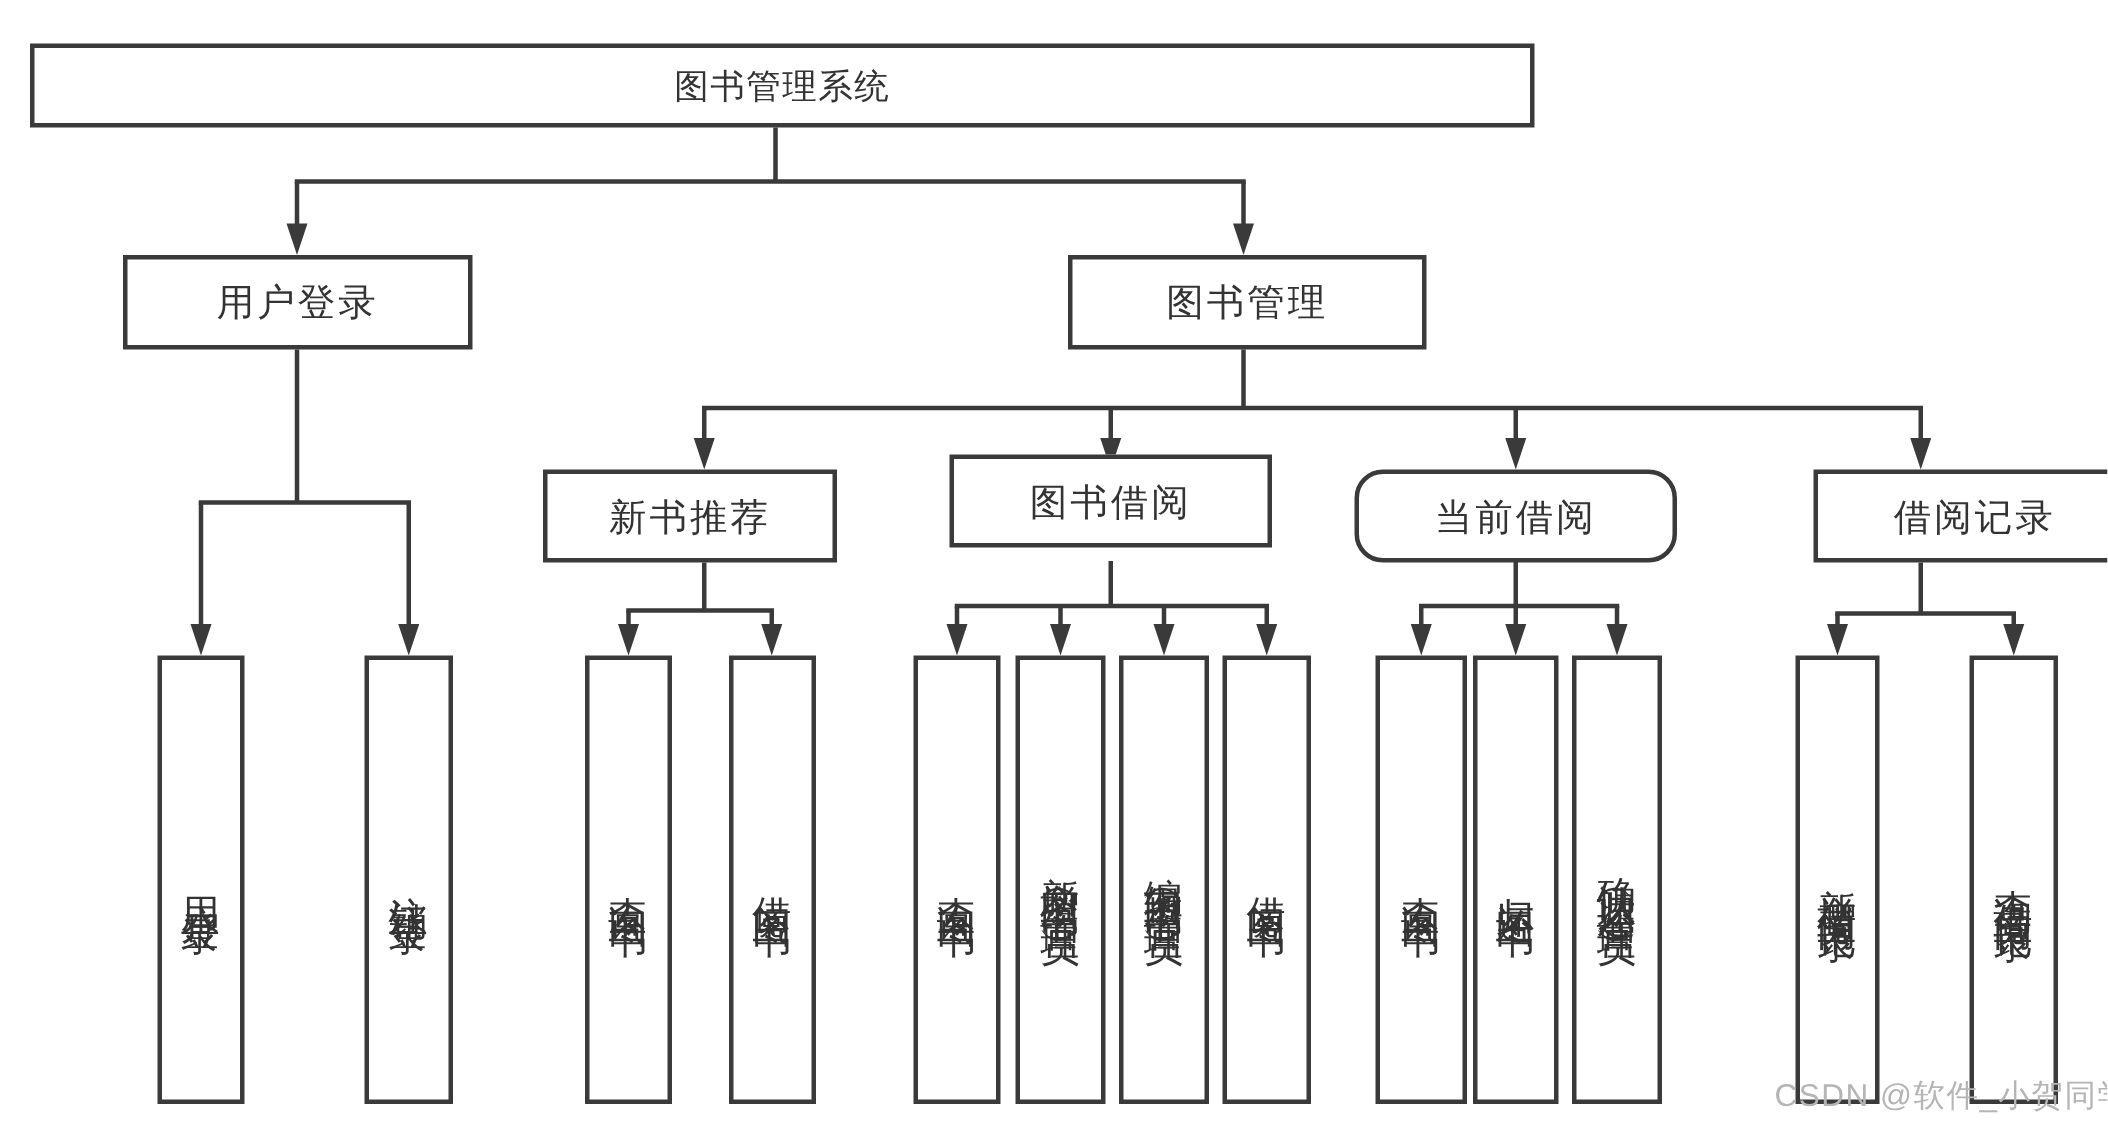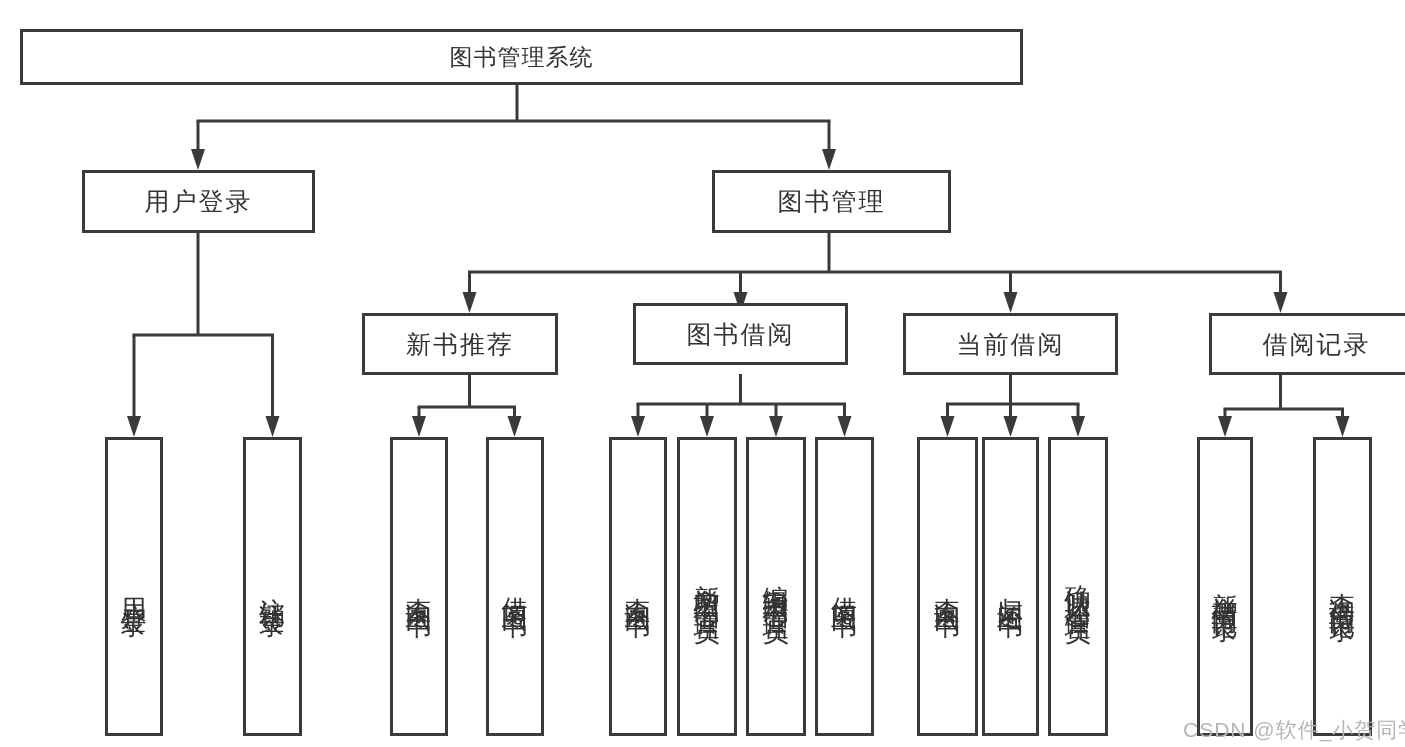--- a/index.html
+++ b/index.html
@@ -134,21 +134,21 @@
   <div class="box h-label" style="left:712px; top:170px; width:239px; height:63px;">
     <span>图书管理</span>
   </div>
 
   <div class="box h-label" style="left:362px; top:313px; width:196px; height:62px;">
     <span>新书推荐</span>
   </div>
   <div class="box h-label" style="left:633px; top:303px; width:215px; height:62px;">
     <span>图书借阅</span>
   </div>
-  <div class="box h-label" style="left:903px; top:313px; width:215px; height:62px;">
+  <div class="box h-label" style="left:903px; top:313px; width:215px; height:62px;border-radius:19px;">
     <span>当前借阅</span>
   </div>
   <div class="box h-label" style="left:1173px; top:313px; width:215px; height:62px;margin-left:36px;">
     <span>借阅记录</span>
   </div>
 
   <div class="box leaf" style="left:105px; top:437px; width:58px; height:299px;">
     <span>用户登录</span>
   </div>
   <div class="box leaf" style="left:243px; top:437px; width:59px; height:299px;">

